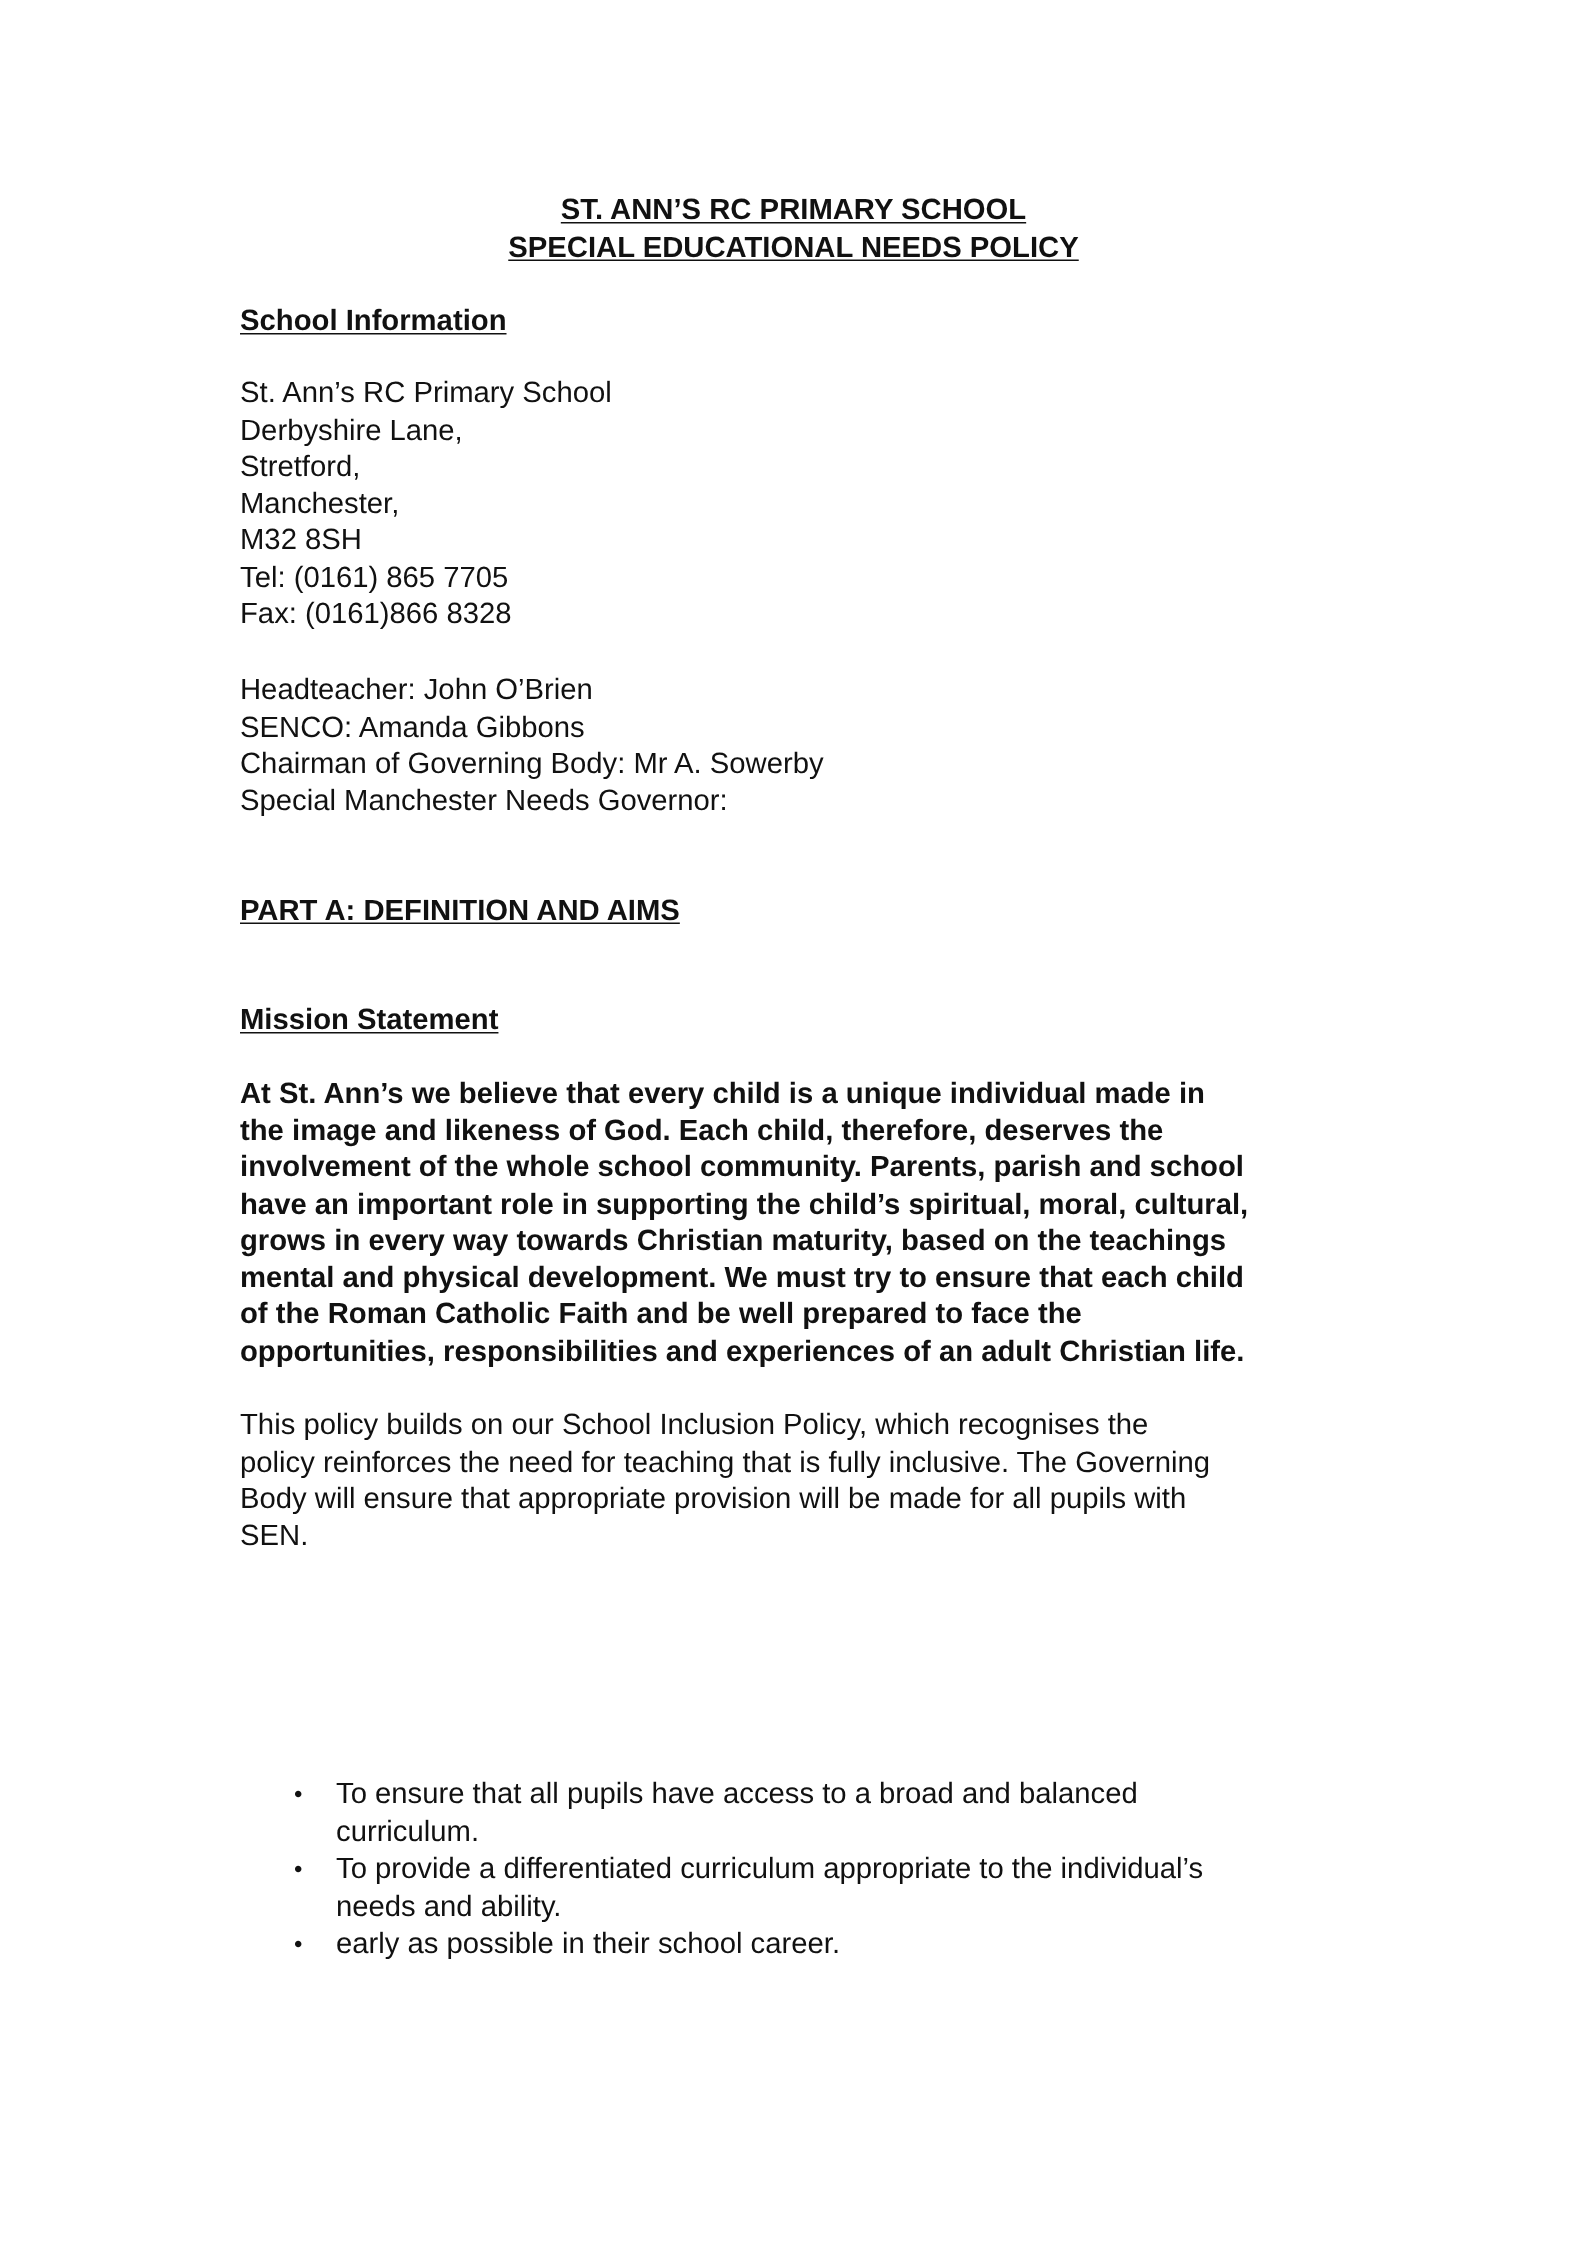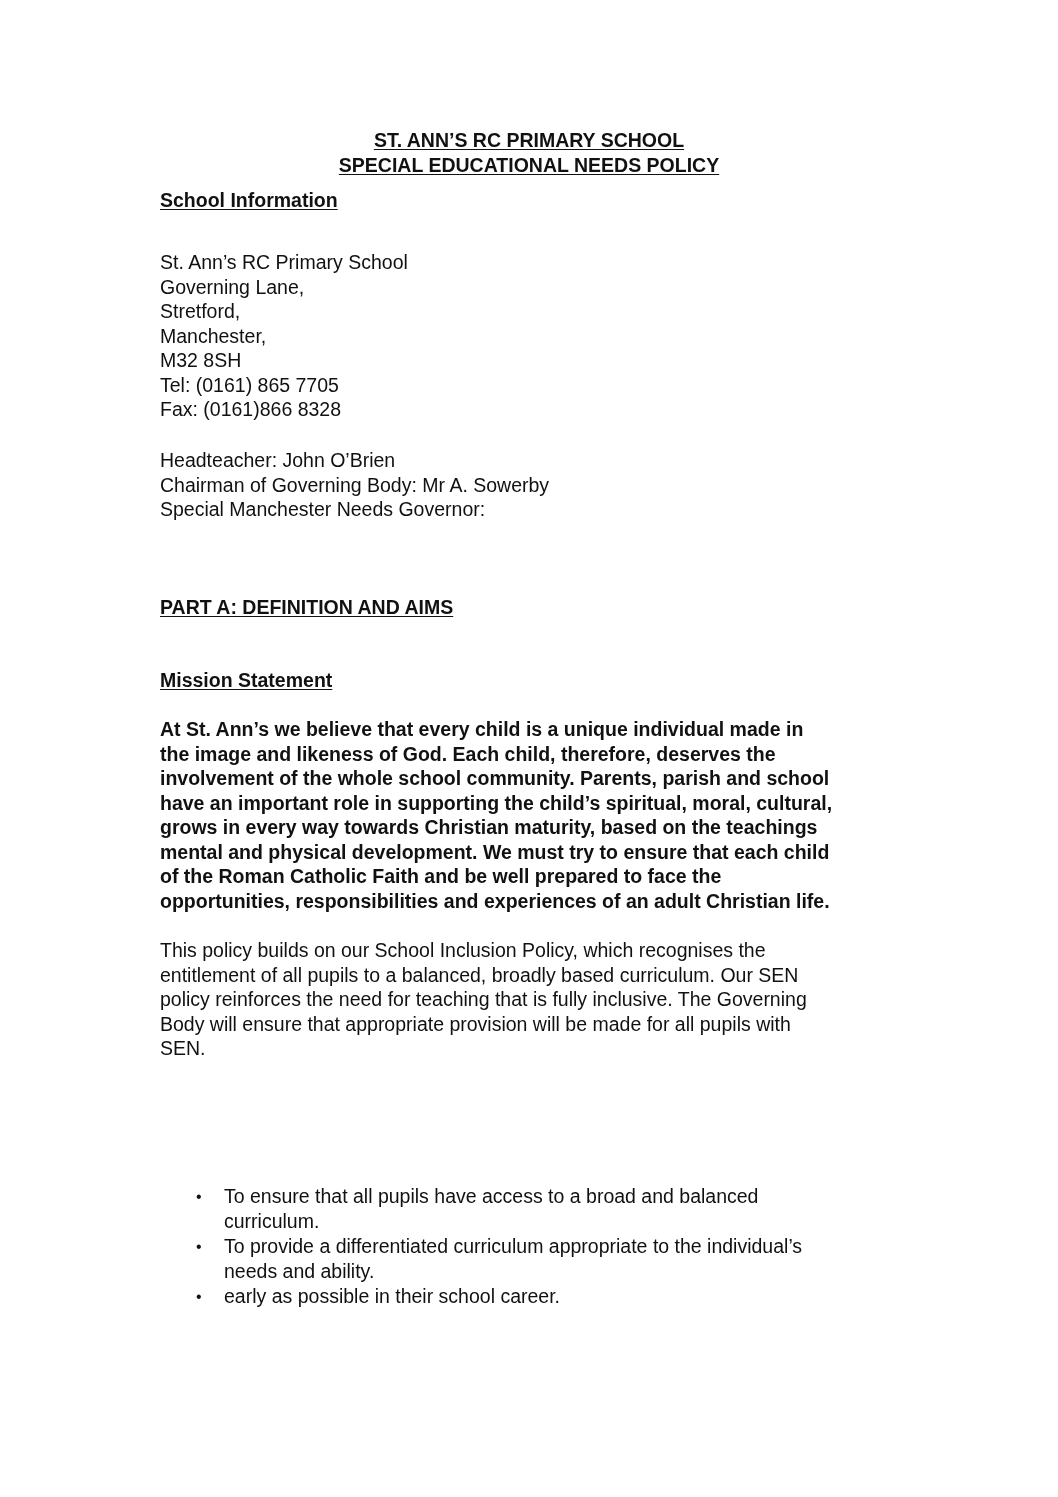--- a/index.html
+++ b/index.html
@@ -23,34 +23,35 @@
 </head>
 <body>
 
 <div class="page">
 
   <div class="title-block">
     <span class="line"><span>ST. ANN’S RC PRIMARY SCHOOL </span></span>
     <span class="line"><span> SPECIAL EDUCATIONAL NEEDS POLICY</span></span>
   </div>
 
-  <div class="block heading" style="top:188px;">School Information</div>
+  <div class="block heading" style="top:202px;">School Information</div>
 
   <div class="block" style="top:250px;">
     <span class="line">St. Ann’s RC Primary School</span>
-    <span class="line">Governing Lane,</span>
+    <span class="line">Derbyshire Lane,</span>
     <span class="line">Stretford,</span>
     <span class="line">Manchester,</span>
     <span class="line">M32 8SH</span>
     <span class="line">Tel: (0161) 865 7705</span>
     <span class="line">Fax: (0161)866 8328</span>
   </div>
 
   <div class="block" style="top:448px;">
     <span class="line">Headteacher: John O’Brien</span>
+    <span class="line">SENCO: Amanda Gibbons</span>
     <span class="line">Chairman of Governing Body: Mr A. Sowerby</span>
     <span class="line">Special Manchester Needs Governor:</span>
   </div>
 
   <div class="block heading" style="top:595px;text-align:right;">PART A: DEFINITION AND AIMS</div>
 
   <div class="block heading" style="top:668px;">Mission Statement</div>
 
   <div class="block bold" style="top:717px;">
     <span class="line">At St. Ann’s we believe that every child is a unique individual made in</span>
@@ -58,21 +59,20 @@
     <span class="line">involvement of the whole school community. Parents, parish and school</span>
     <span class="line">have an important role in supporting the child’s spiritual, moral, cultural,</span>
     <span class="line">grows in every way towards Christian maturity, based on the teachings</span>
     <span class="line">mental and physical development. We must try to ensure that each child</span>
     <span class="line">of the Roman Catholic Faith and be well prepared to face the</span>
     <span class="line">opportunities, responsibilities and experiences of an adult Christian life.</span>
   </div>
 
   <div class="block" style="top:938px;">
     <span class="line">This policy builds on our School Inclusion Policy, which recognises the</span>
-    <span class="line">entitlement of all pupils to a balanced, broadly based curriculum. Our SEN</span>
     <span class="line">policy reinforces the need for teaching that is fully inclusive. The Governing</span>
     <span class="line">Body will ensure that appropriate provision will be made for all pupils with</span>
     <span class="line">SEN.</span>
   </div>
 
 
   <ul class="aims">
     <li>
       <span class="bullet">•</span>
       <span class="line">To ensure that all pupils have access to a broad and balanced</span>

